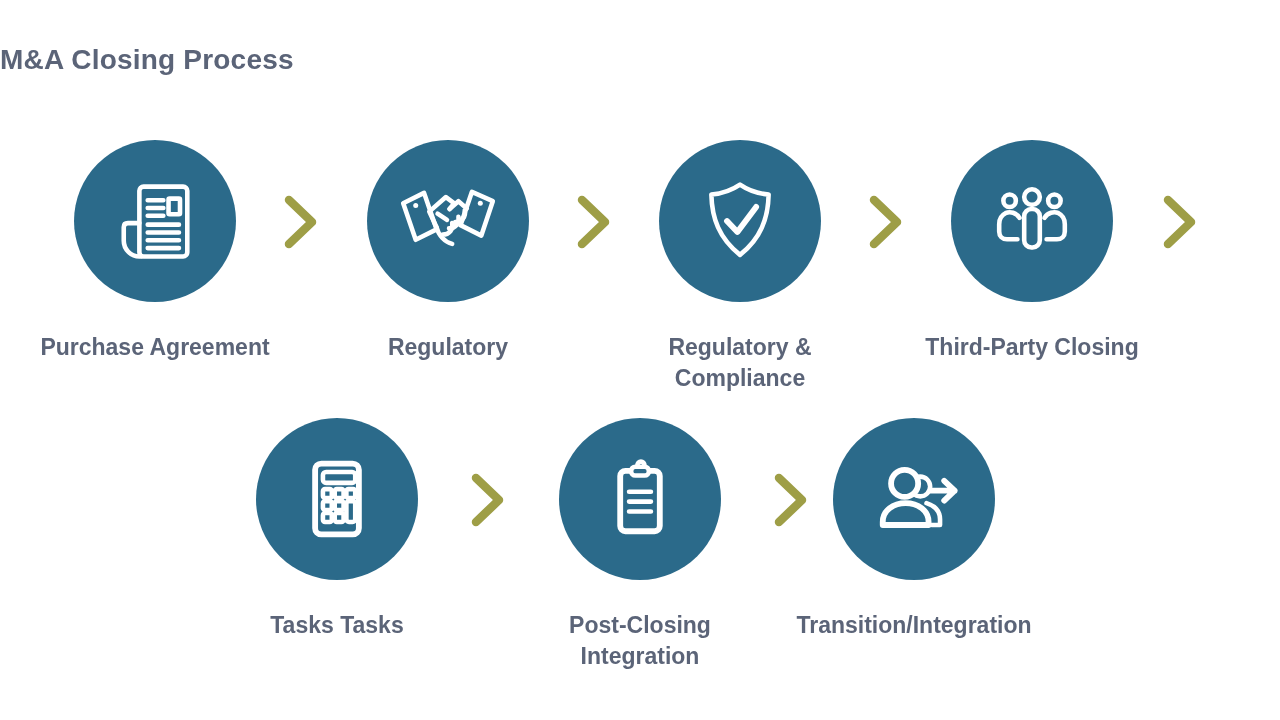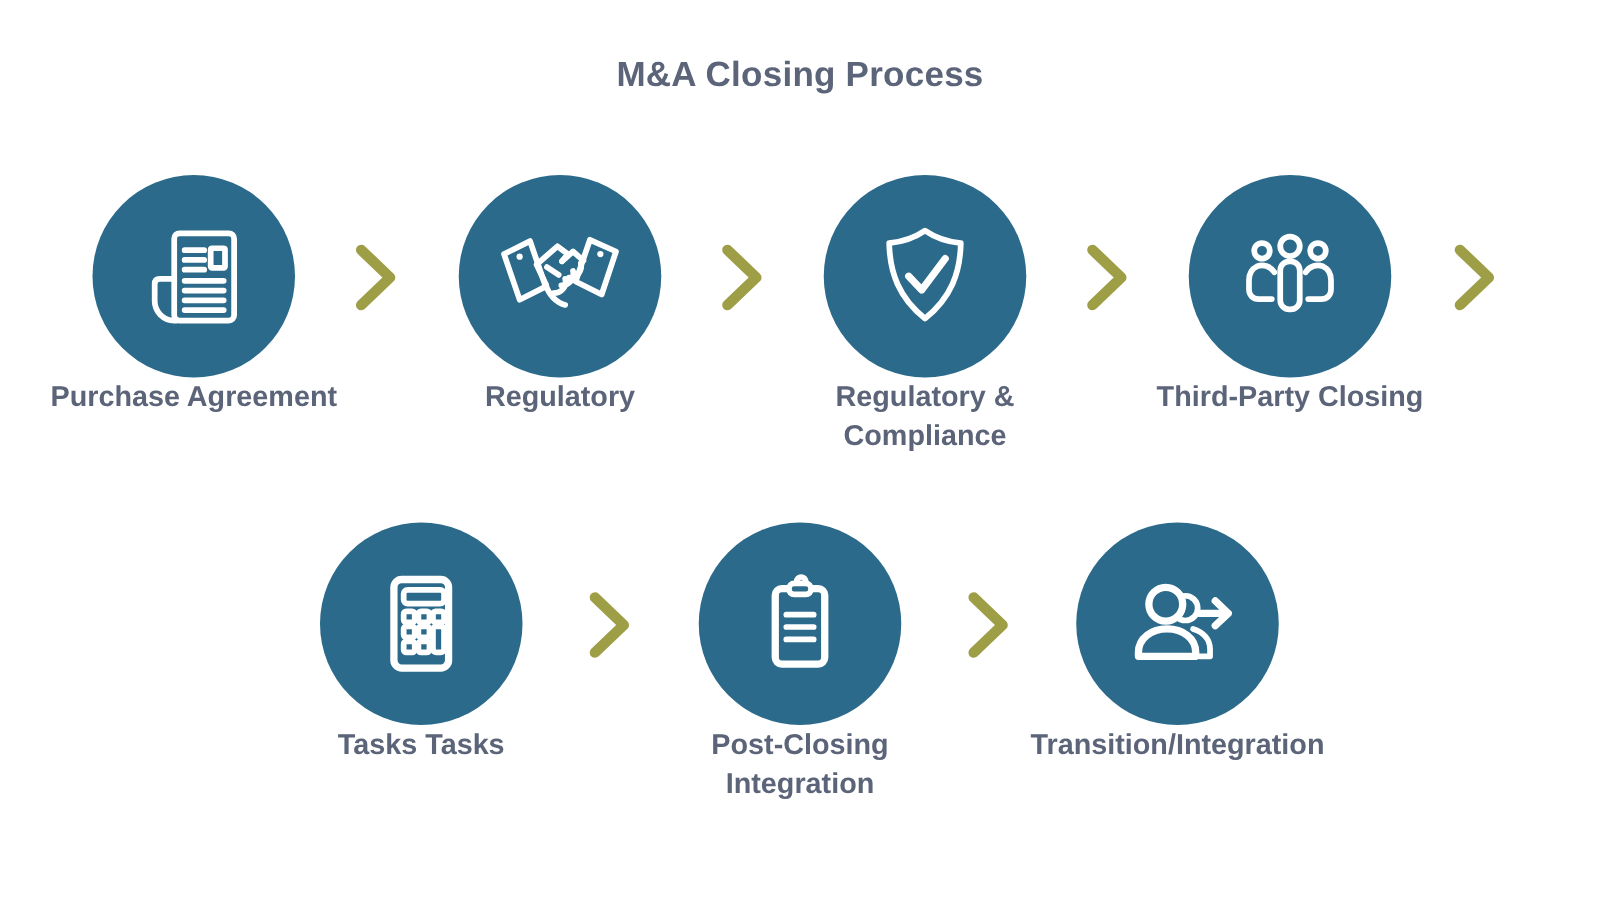--- a/index.html
+++ b/index.html
@@ -9,26 +9,26 @@
     --chevron:#9e9e46;
     --text:#5b6478;
   }
   *{margin:0;padding:0;box-sizing:border-box;}
   body{background:#e8e8e8;font-family:"Liberation Sans",sans-serif;}
   .canvas{
     position:relative;width:1280px;height:720px;background:var(--background);
     overflow:hidden;margin:0 auto;
   }
   .title{
-    position:absolute;top:44px;left:0;width:100%;text-align:center;
+    position:absolute;top:44px;left:0;width:100%;
     font-size:28px;font-weight:bold;color:var(--text);letter-spacing:.2px;
   }
   .step{
     position:absolute;width:280px;display:flex;flex-direction:column;
-    align-items:center;
+    align-items:center;gap:30px;
   }
   .circle{
     width:162px;height:162px;border-radius:50%;background:var(--circle);
     display:flex;align-items:center;justify-content:center;flex:0 0 auto;
   }
   .icon{width:100px;height:100px;display:block;}
   .icon path,.icon rect,.icon circle,.icon polyline{
     fill:none;stroke:var(--icon);stroke-width:4.4;
     stroke-linecap:round;stroke-linejoin:round;
   }
@@ -132,21 +132,21 @@
       <svg class="icon" viewBox="0 0 96 96">
         <rect x="29" y="21" width="38" height="58" rx="5" class="thick"></rect>
         <path class="bgfill" d="M45.5,17.5 v-2 a3.4,3.4 0 0 1 6.8,0 v2"></path>
         <rect class="bgfill" x="39.5" y="17" width="17" height="8.5" rx="4"></rect>
         <path d="M37.5,41 h21 M37.5,50.5 h21 M37.5,60 h21"></path>
       </svg>
     </div>
     <div class="label narrow">Post-Closing Integration</div>
   </div>
 
-  <div class="step" style="left:802px;top:418px">
+  <div class="step" style="left:774px;top:418px">
     <div class="circle">
       <svg class="icon" viewBox="0 0 96 96">
         <circle cx="54" cy="36" r="9.5"></circle>
         <circle class="bgfill thick" cx="39" cy="33" r="13"></circle>
         <path d="M60,52 c8,2.5 13,8 13,15.5 v5.5 h-8"></path>
         <path class="bgfill thick" d="M18,73 v-3 c0,-11 10,-18 22,-18 c12,0 22,7 22,18 v3 Z"></path>
         <path class="thick" d="M65,40 H87 M77,30.5 L87,40 77,49.5"></path>
       </svg>
     </div>
     <div class="label">Transition/Integration</div>

